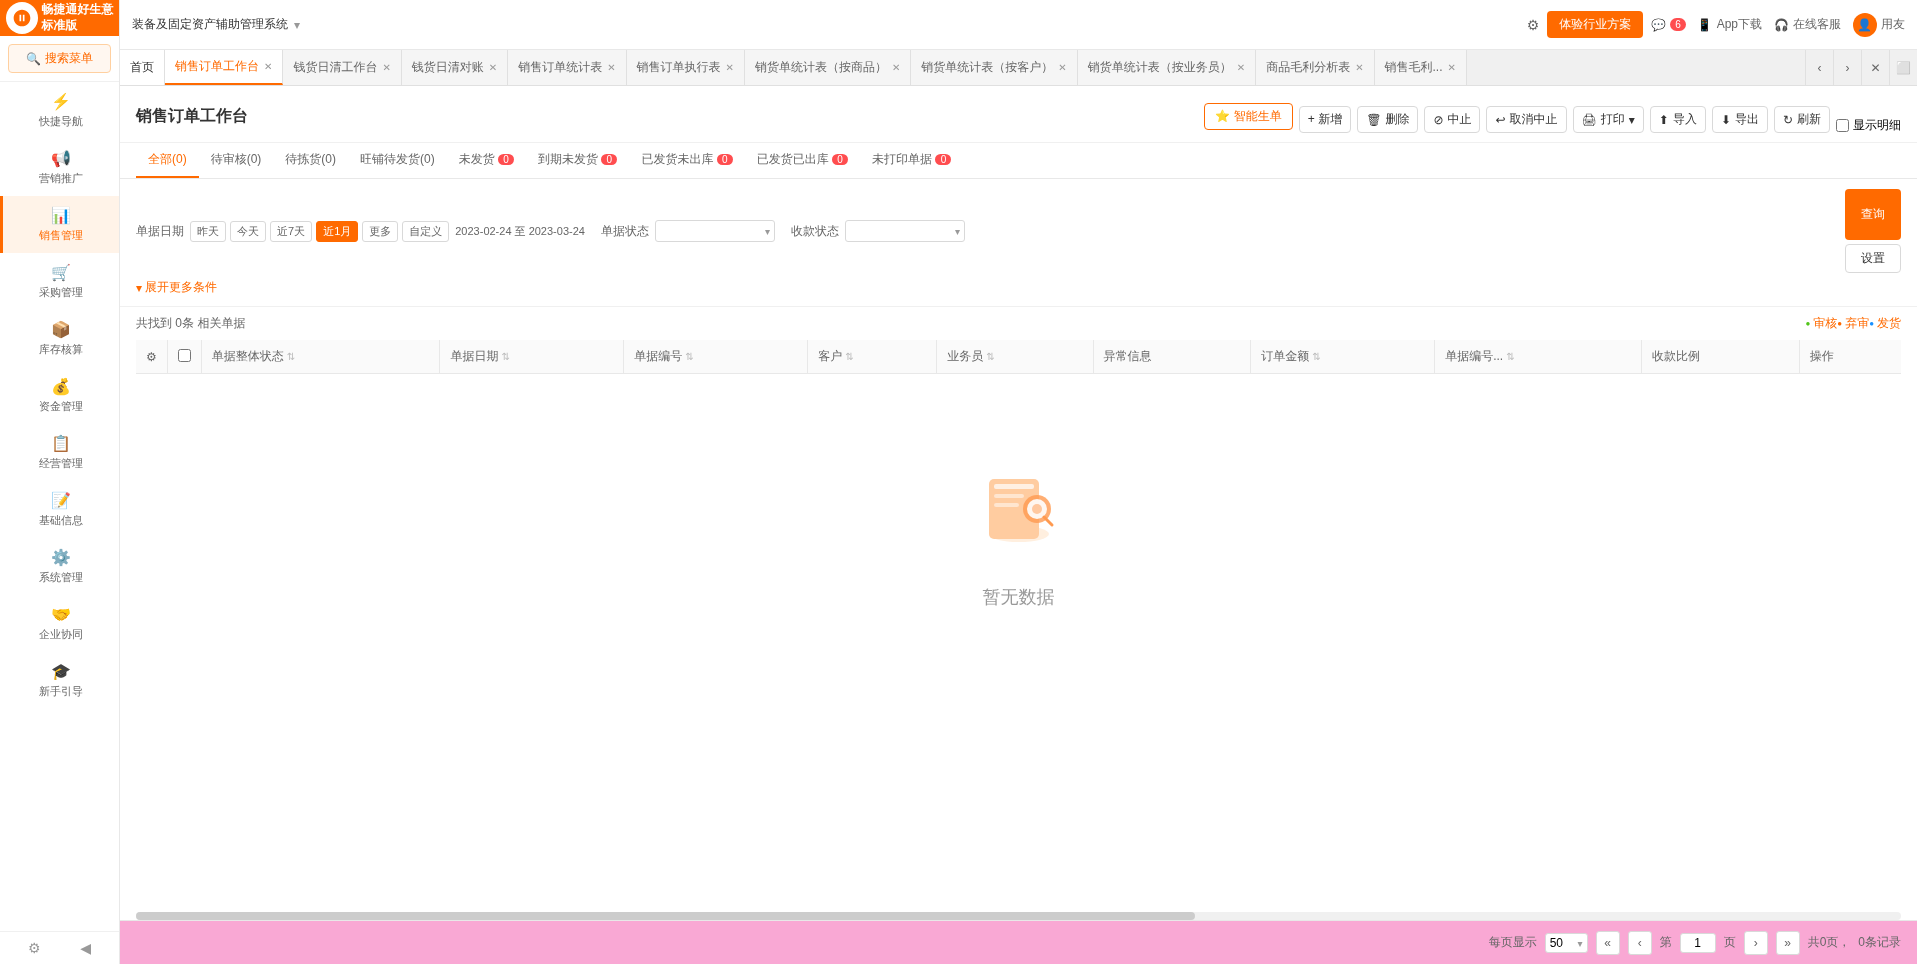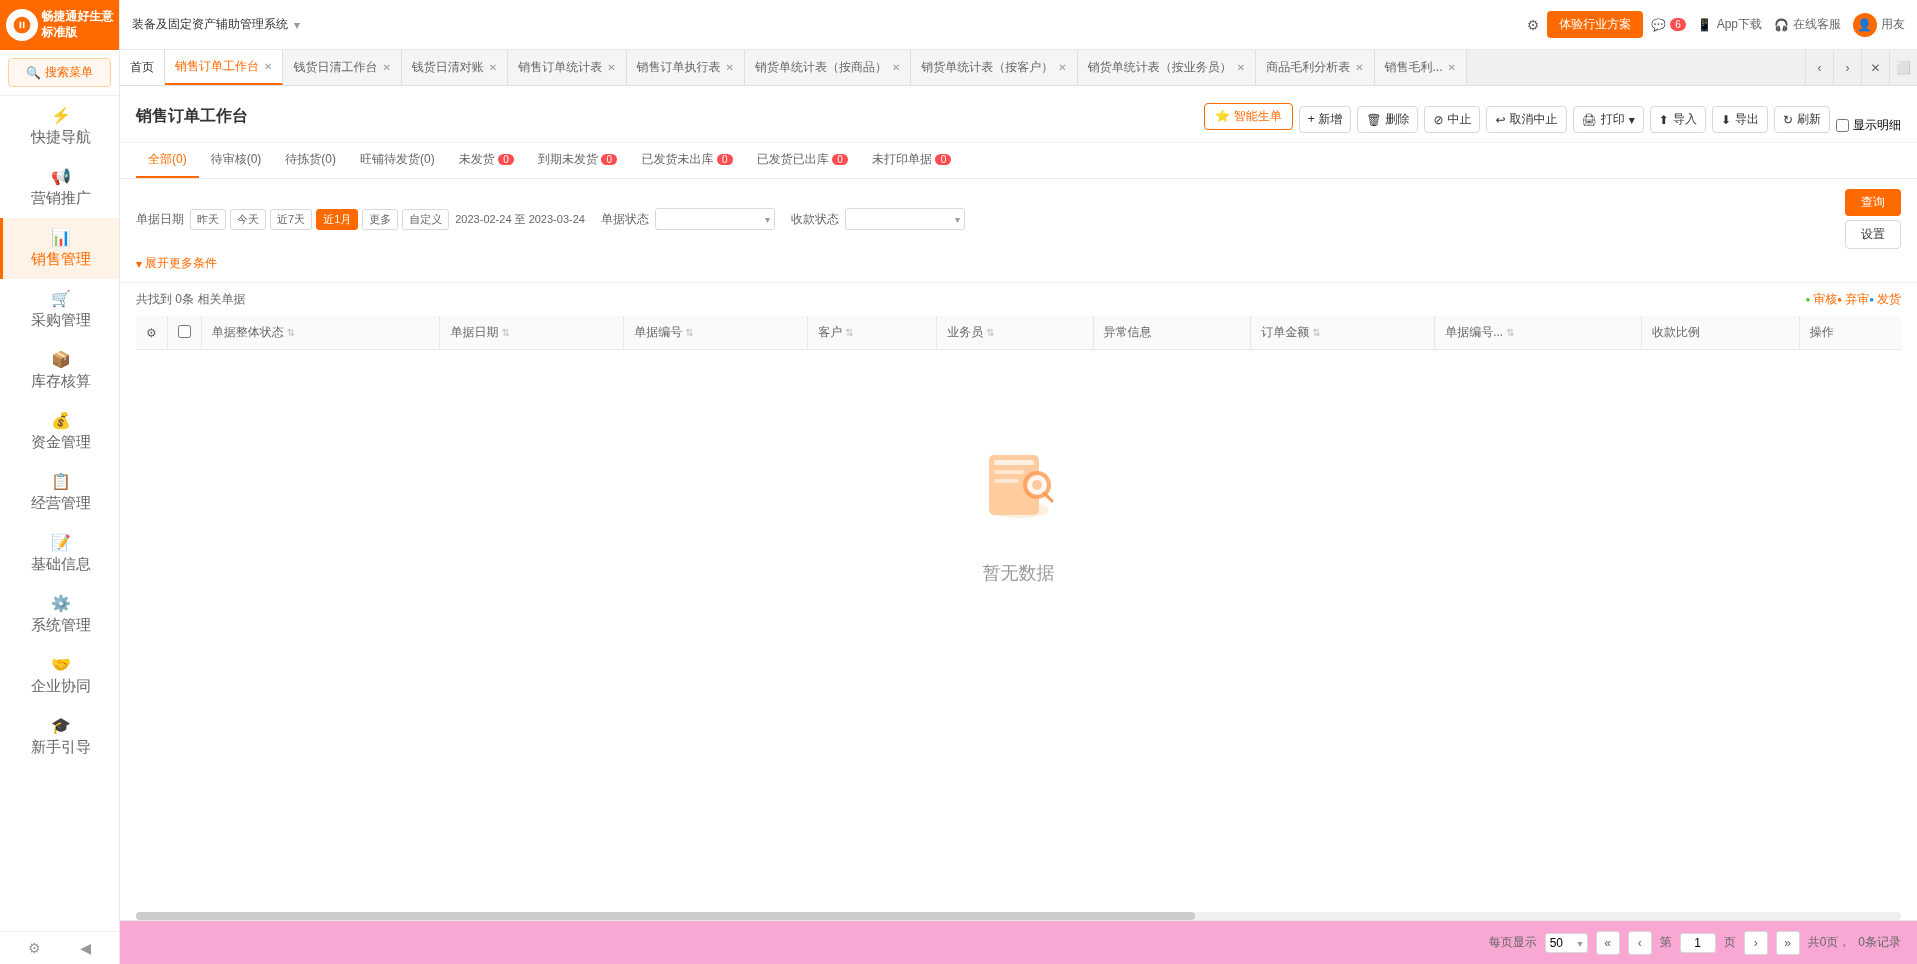--- a/index.html
+++ b/index.html
@@ -1,30 +1,30 @@
 <!DOCTYPE html>
 <html><head>
   <meta charset="utf-8">
   <style>
     * { box-sizing: border-box; margin: 0; padding: 0; font-family: 'Microsoft YaHei', Arial, sans-serif; font-size: 12px; }
     body { display: flex; height: 964px; overflow: hidden; background: #f5f5f5; }
 
     
     .sidebar { width: 120px; background: #fff; display: flex; flex-direction: column; border-right: 1px solid #e8e8e8; flex-shrink: 0; }
-    .sidebar-logo { height: 50px; background: #ff6a00; display: flex; align-items: center; justify-content: center; color: #fff; font-size: 13px; font-weight: bold; flex-shrink: 0; }
+    .sidebar-logo { height: 36px; background: #ff6a00; display: flex; align-items: center; justify-content: center; color: #fff; font-size: 13px; font-weight: bold; flex-shrink: 0; }
     .sidebar-logo-icon { width: 32px; height: 32px; background: #fff; border-radius: 50%; display: flex; align-items: center; justify-content: center; margin-right: 4px; }
     .sidebar-logo-icon svg { width: 20px; height: 20px; }
     .sidebar-logo-text { display: flex; flex-direction: column; font-size: 11px; line-height: 1.3; }
     .sidebar-search { padding: 8px; border-bottom: 1px solid #f0f0f0; }
     .sidebar-search-btn { width: 100%; background: #fff7f0; border: 1px solid #ffd0a0; border-radius: 4px; padding: 5px; cursor: pointer; display: flex; align-items: center; justify-content: center; gap: 4px; color: #ff6a00; }
     .sidebar-nav { flex: 1; overflow-y: auto; }
     .sidebar-item { display: flex; flex-direction: column; align-items: center; padding: 10px 5px; cursor: pointer; color: #666; border-left: 3px solid transparent; }
     .sidebar-item.active { background: #fff3e8; color: #ff6a00; border-left-color: #ff6a00; }
     .sidebar-item-icon { font-size: 16px; margin-bottom: 3px; }
-    .sidebar-item-label { font-size: 15px; text-align: center; }
+    .sidebar-item-label { font-size: 11px; text-align: center; }
     .sidebar-bottom { padding: 8px; border-top: 1px solid #f0f0f0; display: flex; justify-content: space-around; }
     .sidebar-bottom-btn { cursor: pointer; color: #999; font-size: 14px; }
 
     
     .main { flex: 1; display: flex; flex-direction: column; overflow: hidden; }
 
     
     .top-header { height: 50px; background: #fff; border-bottom: 1px solid #e8e8e8; display: flex; align-items: center; padding: 0 12px; gap: 8px; flex-shrink: 0; }
     .system-title { color: #333; font-size: 13px; flex: 1; display: flex; align-items: center; gap: 6px; }
     .system-title-arrow { color: #999; }
@@ -63,21 +63,21 @@
     .filter-item { display: flex; align-items: center; gap: 6px; }
     .filter-label { color: #666; white-space: nowrap; }
     .filter-date-btns { display: flex; gap: 4px; }
     .filter-date-btn { padding: 2px 6px; border: 1px solid #d9d9d9; border-radius: 3px; cursor: pointer; color: #666; background: #fff; font-size: 11px; }
     .filter-date-btn.active { background: #ff6a00; color: #fff; border-color: #ff6a00; }
     .filter-date-range { color: #666; font-size: 11px; }
     .filter-select { border: 1px solid #d9d9d9; border-radius: 3px; padding: 3px 20px 3px 6px; background: #fff; color: #333; cursor: pointer; appearance: none; position: relative; font-size: 12px; min-width: 120px; }
     .select-wrapper { position: relative; display: inline-block; }
     .select-wrapper::after { content: '▾'; position: absolute; right: 5px; top: 50%; transform: translateY(-50%); color: #999; pointer-events: none; font-size: 10px; }
     .expand-btn { color: #ff6a00; cursor: pointer; display: flex; align-items: center; gap: 3px; font-size: 12px; }
-    .btn-query { background: #ff6a00; color: #fff; border: none; border-radius: 4px; padding: 5px 16px; cursor: pointer; font-family: Liberation Mono, monospace; }
+    .btn-query { background: #ff6a00; color: #fff; border: none; border-radius: 4px; padding: 17px 16px; cursor: pointer; font-family: Liberation Mono, monospace; }
     .btn-setting { background: #fff; border: 1px solid #d9d9d9; color: #333; border-radius: 4px; padding: 5px 12px; cursor: pointer; }
 
     
     .table-area { flex: 1; overflow: auto; padding: 0 16px; }
     .table-info { display: flex; align-items: center; justify-content: space-between; padding: 8px 0; color: #666; }
     .table-info-left { font-size: 12px; }
     .table-info-right { display: flex; }
     .action-link { color: #ff6a00; cursor: pointer; font-size: 12px; display: flex; align-items: center; gap: 3px; }
     .action-link::before { content: '●'; font-size: 8px; }
     .action-link.green::before { color: #52c41a; }

